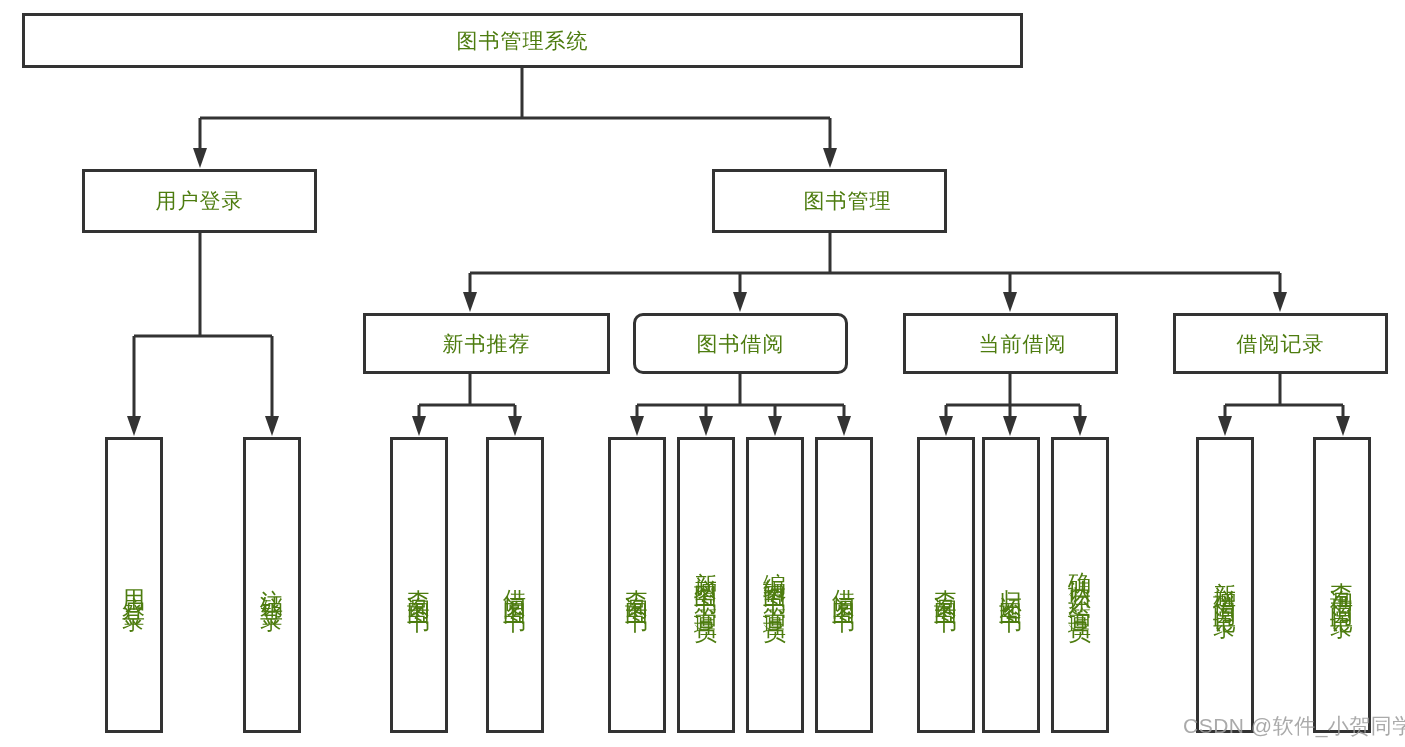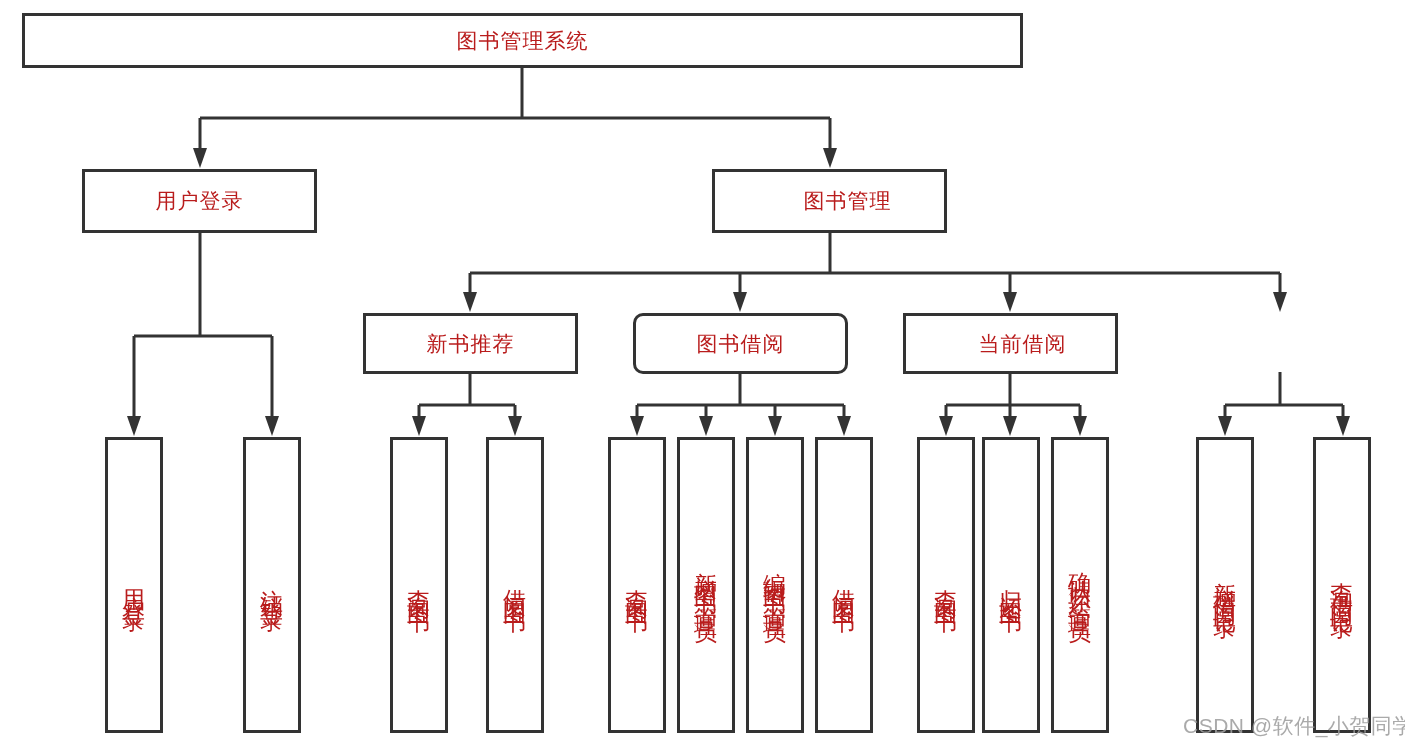--- a/index.html
+++ b/index.html
@@ -22,21 +22,21 @@
     pointer-events: none;
   }
   .node {
     position: absolute;
     box-sizing: border-box;
     border: 3px solid #333333;
     background: #ffffff;
     display: flex;
     align-items: center;
     justify-content: center;
-    color: #b91c1c;
+    color: #4d7c0f;
   }
   .h-label {
     font-size: 21px;
     letter-spacing: 1px;
     white-space: nowrap;
   }
   .leaf-label {
     writing-mode: vertical-rl;
     text-orientation: mixed;
     font-size: 23px;
@@ -104,28 +104,31 @@
     <span class="h-label">图书管理系统</span>
   </div>
 
   <div class="node" style="left:82px; top:169px; width:235px; height:64px;">
     <span class="h-label">用户登录</span>
   </div>
   <div class="node" style="left:712px; top:169px; width:235px; height:64px;padding-left:36px;">
     <span class="h-label">图书管理</span>
   </div>
 
-  <div class="node" style="left:363px; top:313px; width:215px; height:61px;">
+  <div class="node" style="left:363px; top:313px; width:247px; height:61px;">
     <span class="h-label">新书推荐</span>
   </div>
   <div class="node" style="left:633px; top:313px; width:215px; height:61px;border-radius:10px;">
     <span class="h-label">图书借阅</span>
   </div>
   <div class="node" style="left:903px; top:313px; width:215px; height:61px;padding-left:24px;">
     <span class="h-label">当前借阅</span>
+  </div>
+  <div class="node" style="left:1173px; top:313px; width:215px; height:61px;">
+    <span class="h-label">借阅记录</span>
   </div>
 
   <div class="node" style="left:105px; top:437px; width:58px; height:296px;">
     <span class="leaf-label">用户登录</span>
   </div>
   <div class="node" style="left:243px; top:437px; width:58px; height:296px;">
     <span class="leaf-label">注销登录</span>
   </div>
 
   <div class="node" style="left:390px; top:437px; width:58px; height:296px;">

